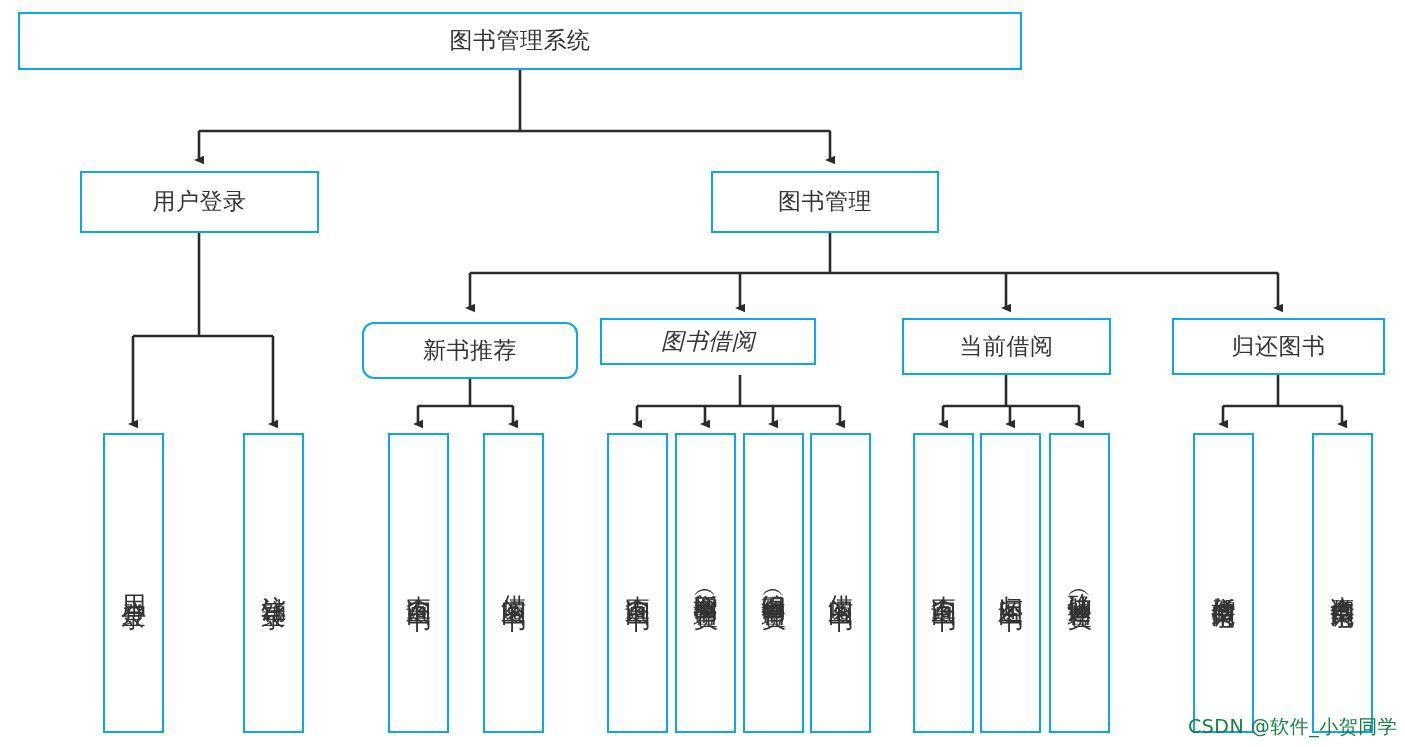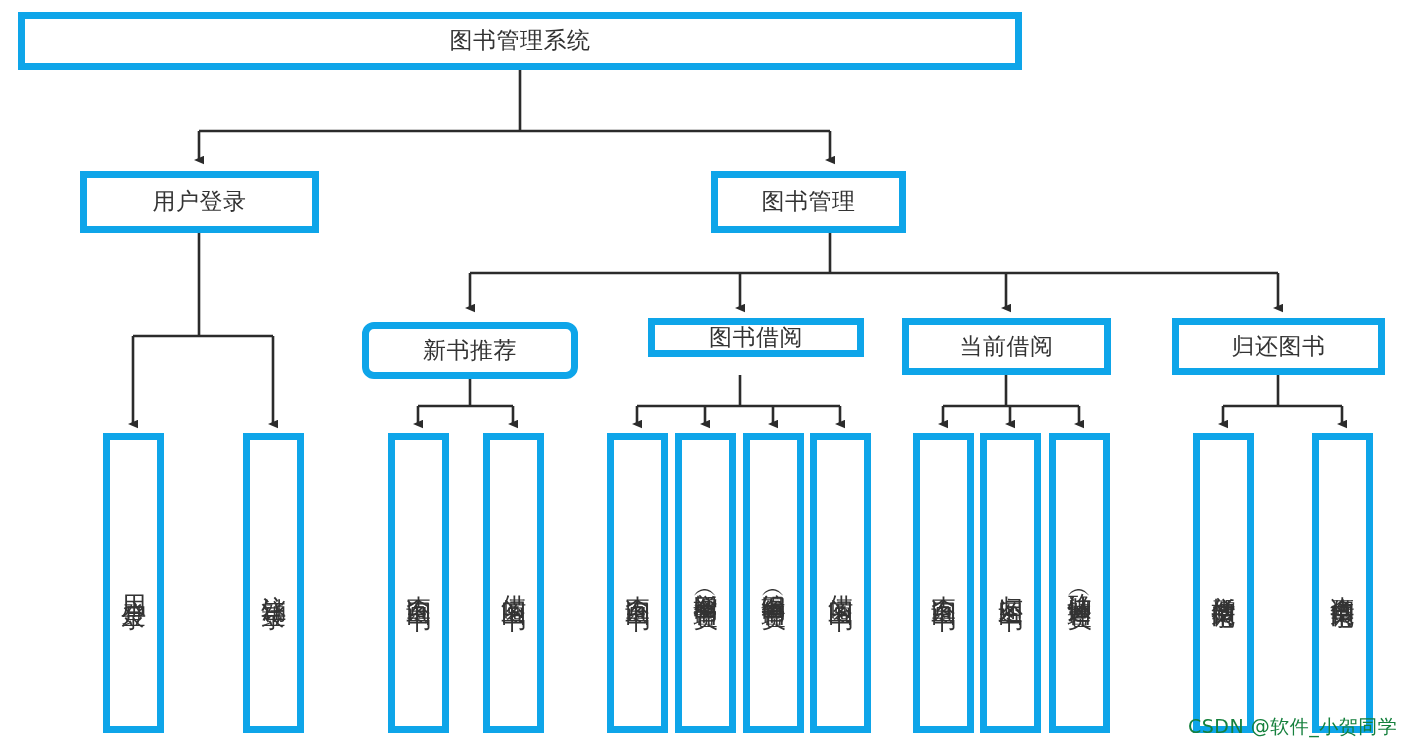--- a/index.html
+++ b/index.html
@@ -22,21 +22,21 @@
     left: 0;
     top: 0;
     width: 1405px;
     height: 747px;
     pointer-events: none;
   }
   .node {
     position: absolute;
     box-sizing: border-box;
     background: #ffffff;
-    border: 7px solid #0ea5e9;
+    border: 2px solid #0ea5e9;
     display: flex;
     align-items: center;
     justify-content: center;
     color: #333333;
     text-align: center;
     z-index: 2;
   }
   .node .lbl {
     display: block;
     line-height: 1.12;
@@ -129,28 +129,28 @@
     </g>
   </svg>
 
   <div class="node horiz" style="left:18px; top:12px; width:1004px; height:58px;">
     <span class="lbl">图书管理系统</span>
   </div>
 
   <div class="node horiz" style="left:80px; top:171px; width:239px; height:62px;">
     <span class="lbl">用户登录</span>
   </div>
-  <div class="node horiz" style="left:711px; top:171px; width:195px; height:62px;">
+  <div class="node horiz" style="left:711px; top:171px; width:228px; height:62px;">
     <span class="lbl">图书管理</span>
   </div>
 
   <div class="node horiz" style="left:362px; top:322px; width:216px; height:57px;border-radius:12px;">
     <span class="lbl">新书推荐</span>
   </div>
-  <div class="node horiz" style="left:648px; top:318px; width:216px; height:39px;">
+  <div class="node horiz" style="left:600px; top:318px; width:216px; height:47px;font-style:italic;">
     <span class="lbl">图书借阅</span>
   </div>
   <div class="node horiz" style="left:902px; top:318px; width:209px; height:57px;">
     <span class="lbl">当前借阅</span>
   </div>
   <div class="node horiz" style="left:1172px; top:318px; width:213px; height:57px;">
     <span class="lbl">归还图书</span>
   </div>
 
   <div class="node vert" style="left:103px; top:433px; width:61px; height:300px;">

